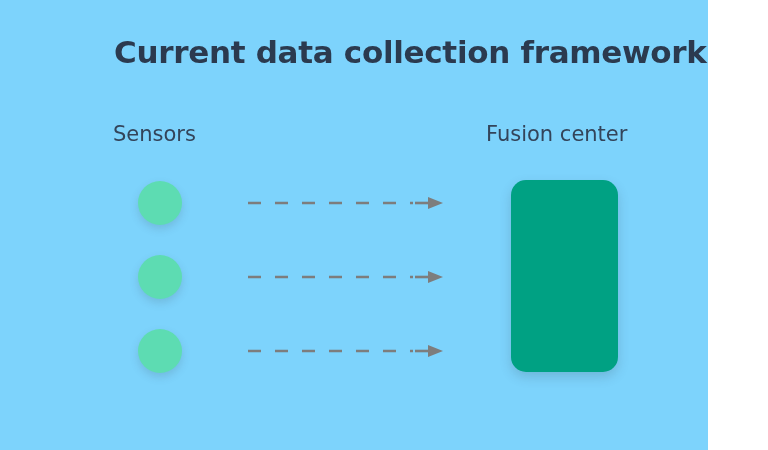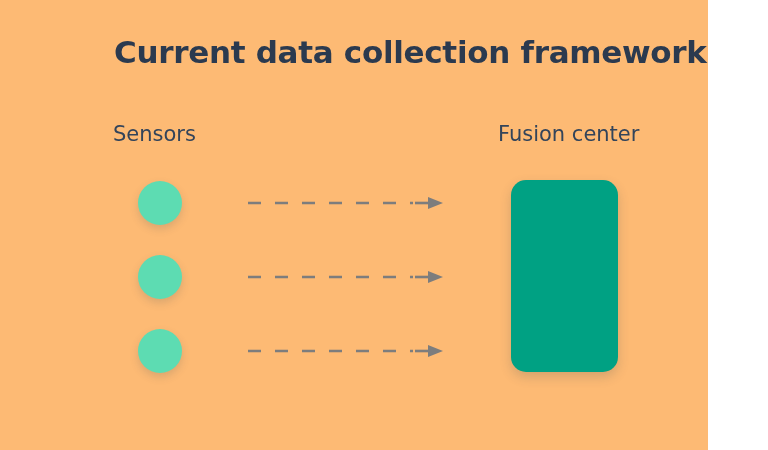--- a/index.html
+++ b/index.html
@@ -10,21 +10,21 @@
     width: 768px;
     height: 450px;
     background: #ffffff;
     font-family: "DejaVu Sans", sans-serif;
     overflow: hidden;
   }
   .canvas {
     position: relative;
     width: 708px;
     height: 450px;
-    background: #fdba74;
+    background: #7dd3fc;
   }
 
   
   .diagram-title {
     position: absolute;
     left: 114px;
     top: 34px;
     font-family: "DejaVu Sans", sans-serif;
     font-size: 31px;
     font-weight: bold;
@@ -38,21 +38,21 @@
     position: absolute;
     top: 122px;
     font-family: "DejaVu Sans", sans-serif;
     font-size: 21px;
     font-weight: normal;
     color: #33445a;
     white-space: nowrap;
   }
   .col-label.sensors      { left: 113px; text-align: center; }
   .col-label.transmission { left: 245px; }
-  .col-label.fusion       { left: 498px; }
+  .col-label.fusion       { left: 486px; }
 
   
   .sensor-node {
     position: absolute;
     width: 44px;
     height: 44px;
     border-radius: 50%;
     background: #5ddcb2;
     box-shadow: 0 4px 9px rgba(60, 80, 90, 0.18);
   }

